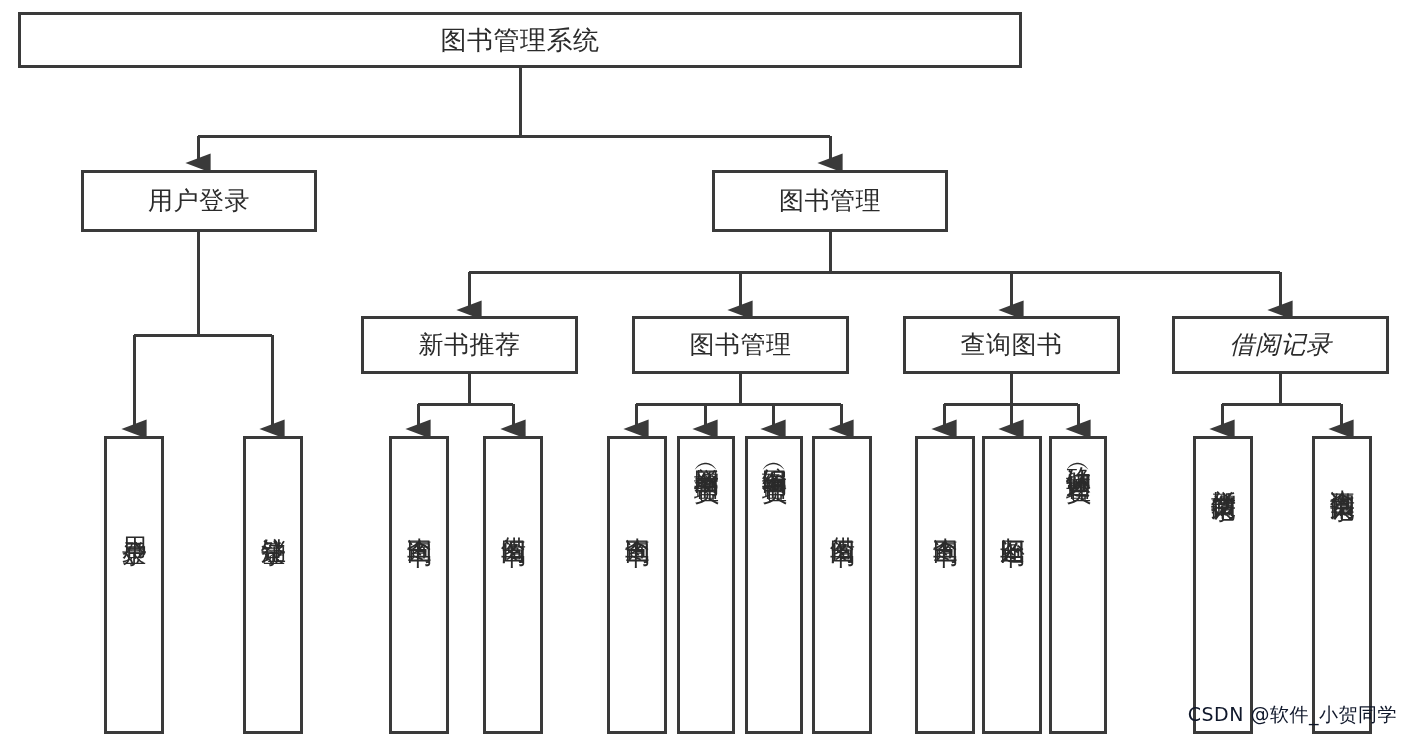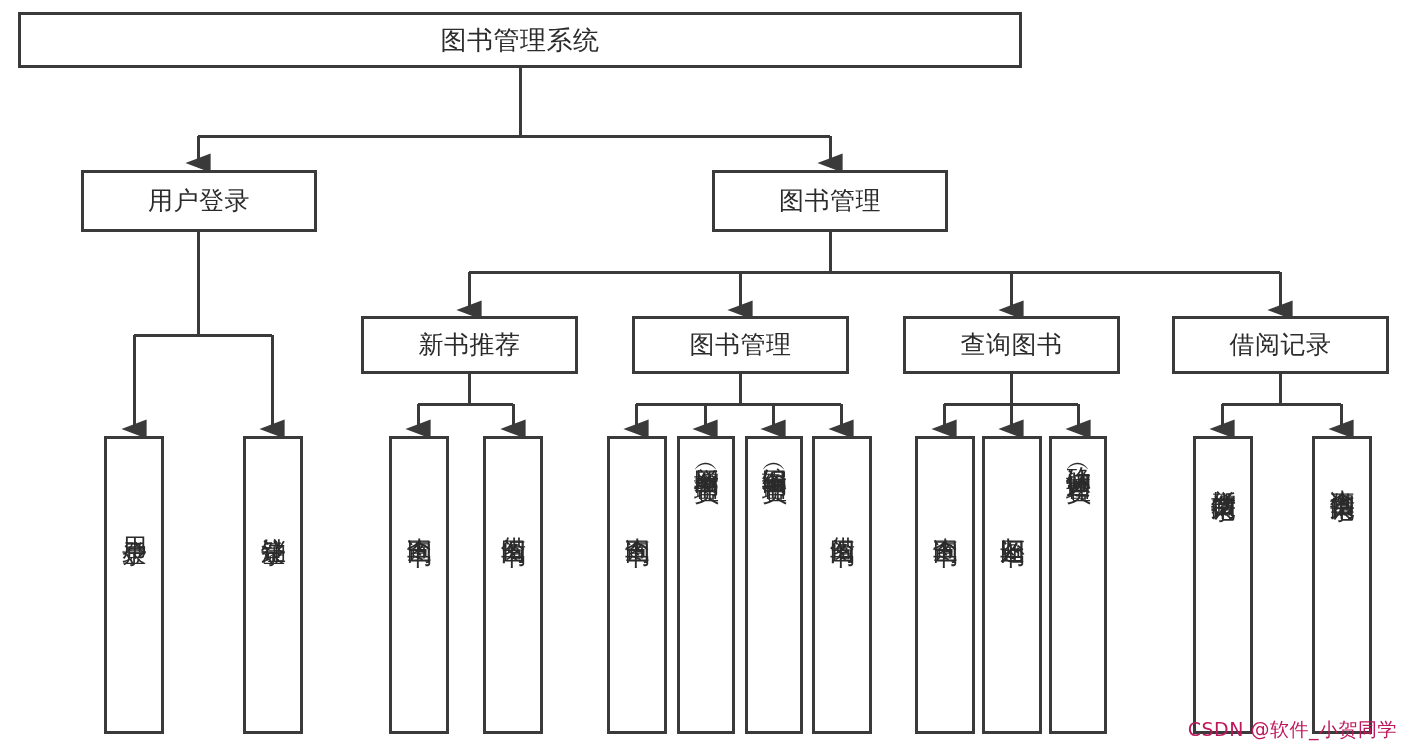--- a/index.html
+++ b/index.html
@@ -56,23 +56,23 @@
     writing-mode: vertical-rl;
     text-orientation: upright;
     font-size: 25px;
     line-height: 1.12;
     letter-spacing: 2px;
     margin: 0 auto;
   }
   .watermark {
     position: absolute;
     right: 8px;
-    bottom: 4px;
+    bottom: 19px;
     font-size: 19px;
-    color: #be185d;
+    color: #0f172a;
     letter-spacing: 0.5px;
     white-space: nowrap;
     user-select: none;
   }
 </style>
 </head>
 <body>
 
 <div id="diagram-root">
 
@@ -139,21 +139,21 @@
 
   <div class="node horiz" style="left:712px; top:170px; width:236px; height:62px;">
     <span class="label">图书管理</span>
   </div>
   <div class="node horiz" style="left:632px; top:316px; width:217px; height:58px;">
     <span class="label">图书管理</span>
   </div>
   <div class="node horiz" style="left:903px; top:316px; width:217px; height:58px;">
     <span class="label">查询图书</span>
   </div>
-  <div class="node horiz" style="left:1172px; top:316px; width:217px; height:58px;">
+  <div class="node horiz" style="left:1172px; top:316px; width:217px; height:58px;font-style:italic;">
     <span class="label">借阅记录</span>
   </div>
 
   <div class="node vert" style="left:104px; top:436px; width:60px; height:298px; padding-top:78px;">
     <span class="label">用户登录</span>
   </div>
   <div class="node vert" style="left:243px; top:436px; width:60px; height:298px; padding-top:78px;">
     <span class="label">注销登录</span>
   </div>
 

